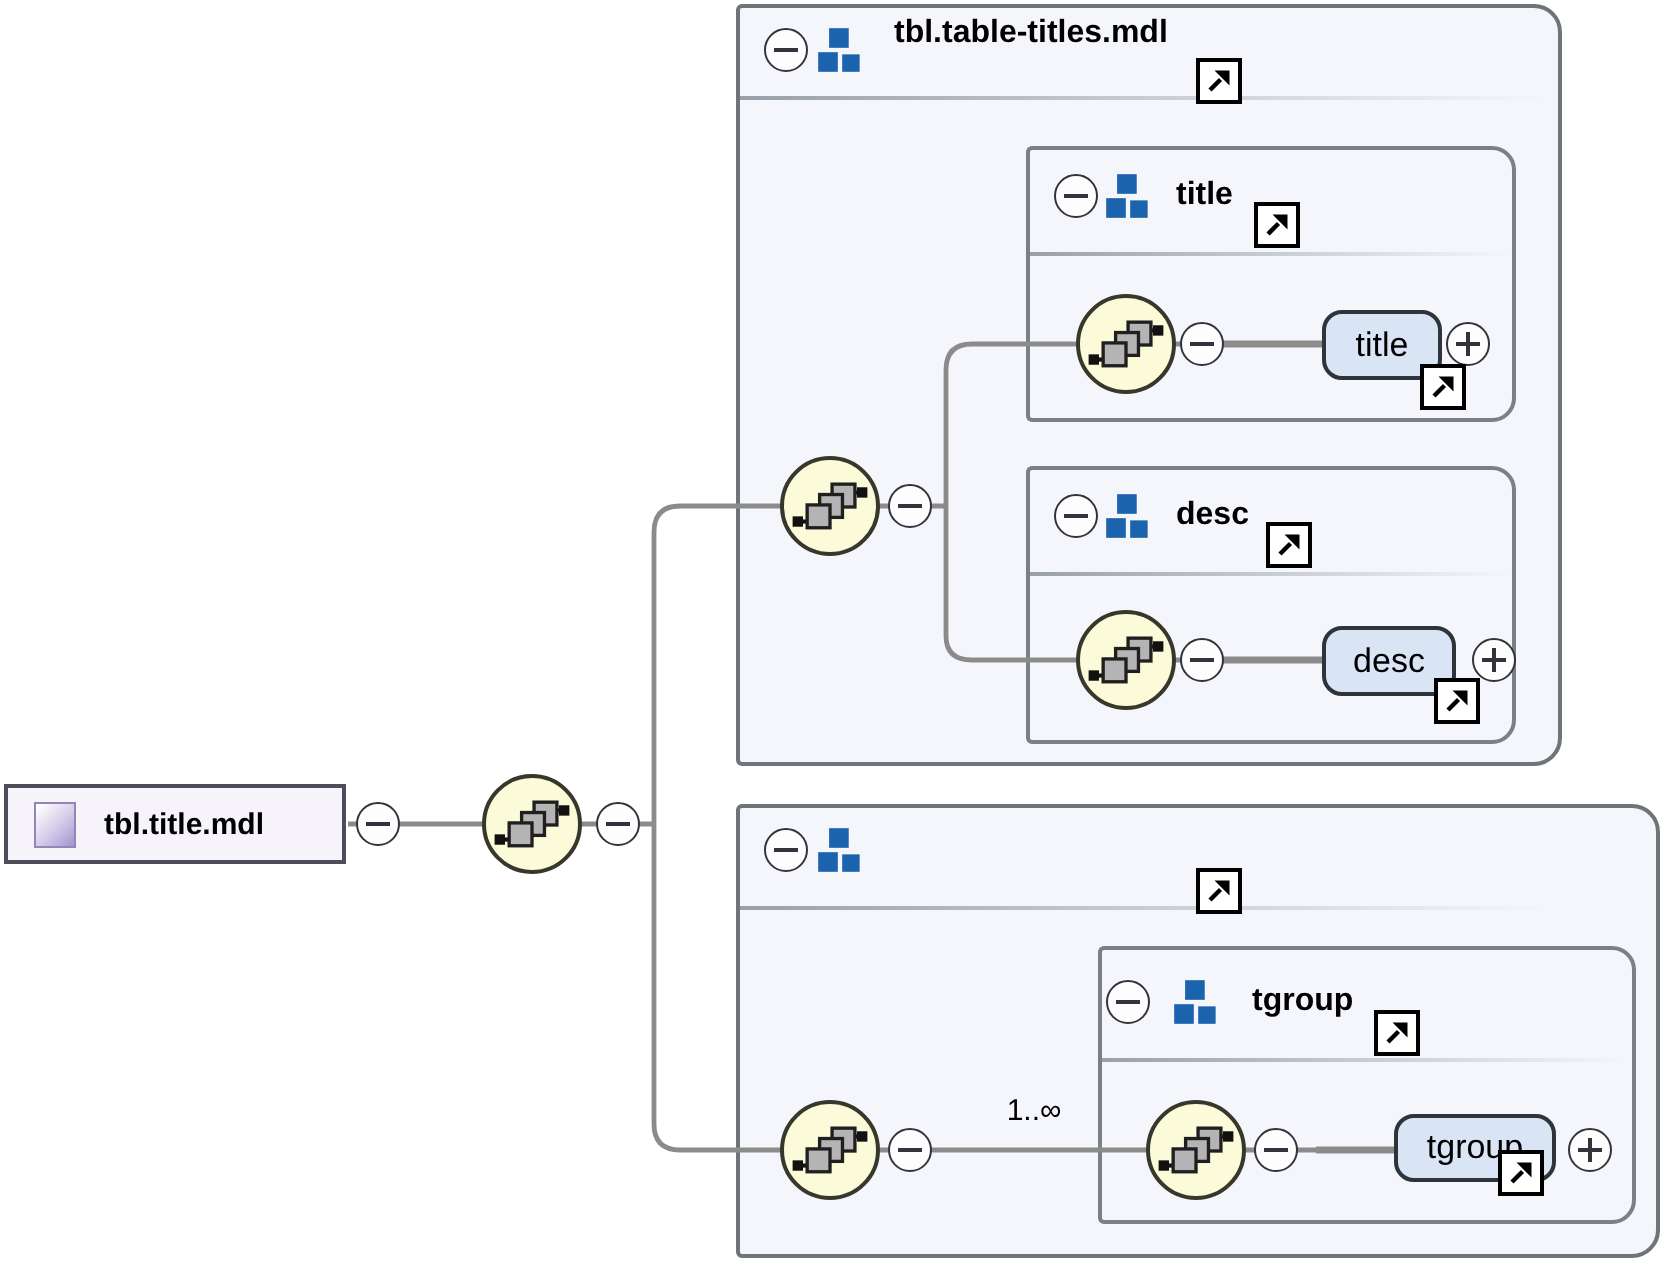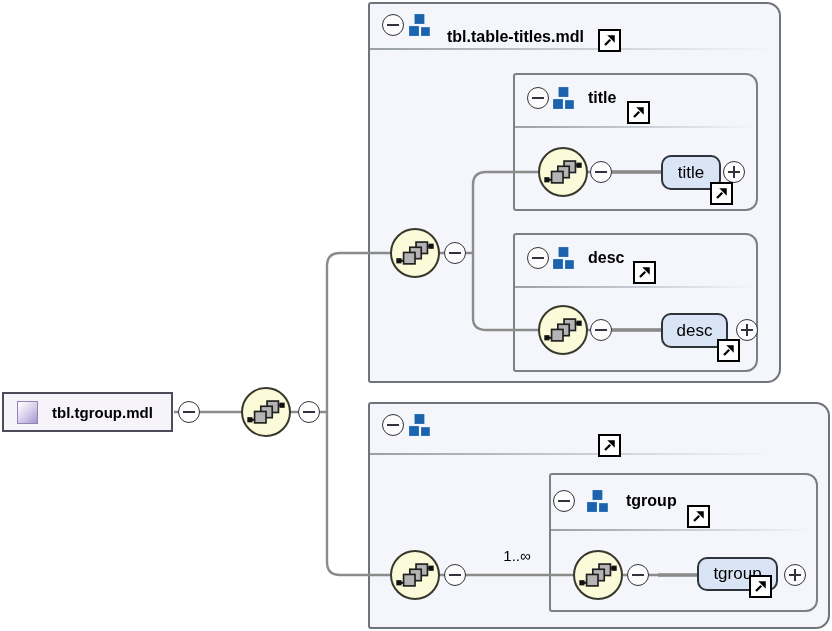--- a/index.html
+++ b/index.html
@@ -65,21 +65,21 @@
     </g>
     <g stroke="#8b8b8b" stroke-width="3.6" fill="none">
       <path d="M610 172 H663"></path>
       <path d="M610 330 H663"></path>
       <path d="M658 575 H699"></path>
     </g>
   </svg>
 
   <div class="root-box">
     <span class="root-icon"></span>
-    <span class="root-label">tbl.tgroup.mdl</span>
+    <span class="root-label">tbl.title.mdl</span>
   </div>
   <span class="circle-btn" style="left:178px;top:401px"></span>
   <div class="seq-circle" style="left:241px;top:387px">
     <svg width="38" height="27" viewBox="0 0 36 26">
       <path d="M1 20 H12" stroke="#111" stroke-width="2"></path>
       <path d="M24 6 H35" stroke="#111" stroke-width="2"></path>
       <rect x="0" y="17.5" width="5" height="5" fill="#111"></rect>
       <rect x="31" y="3.5" width="5" height="5" fill="#111"></rect>
       <g fill="#b4b4b4" stroke="#1f1f1f" stroke-width="1.6">
         <rect x="19" y="2" width="11" height="11"></rect>
@@ -91,21 +91,21 @@
   <span class="circle-btn" style="left:298px;top:401px"></span>
 
   <span class="circle-btn" style="left:382px;top:14px"></span>
   <span class="module-icon" style="left:408px;top:13px">
     <svg viewBox="0 0 22 22">
         <rect x="6" y="1" width="9" height="9"></rect>
         <rect x="1" y="12" width="9" height="9"></rect>
         <rect x="12" y="13" width="8" height="8"></rect>
       </svg>
   </span>
-  <span class="hdr-label" style="left:447px;top:26px">tbl.table-titles.mdl</span>
+  <span class="hdr-label" style="left:447px;top:6px">tbl.table-titles.mdl</span>
   <span class="link-icon" style="left:598px;top:29px">
     <svg viewBox="0 0 20 20">
         <path d="M4 16 L11 9" stroke="#000" stroke-width="3" fill="none"></path>
         <path d="M7 3 H17 V13 Z" fill="#000"></path>
       </svg>
   </span>
   <div class="sep" style="left:370px;top:48px;width:403px"></div>
 
   <div class="seq-circle" style="left:390px;top:228px">
     <svg width="38" height="27" viewBox="0 0 36 26">

